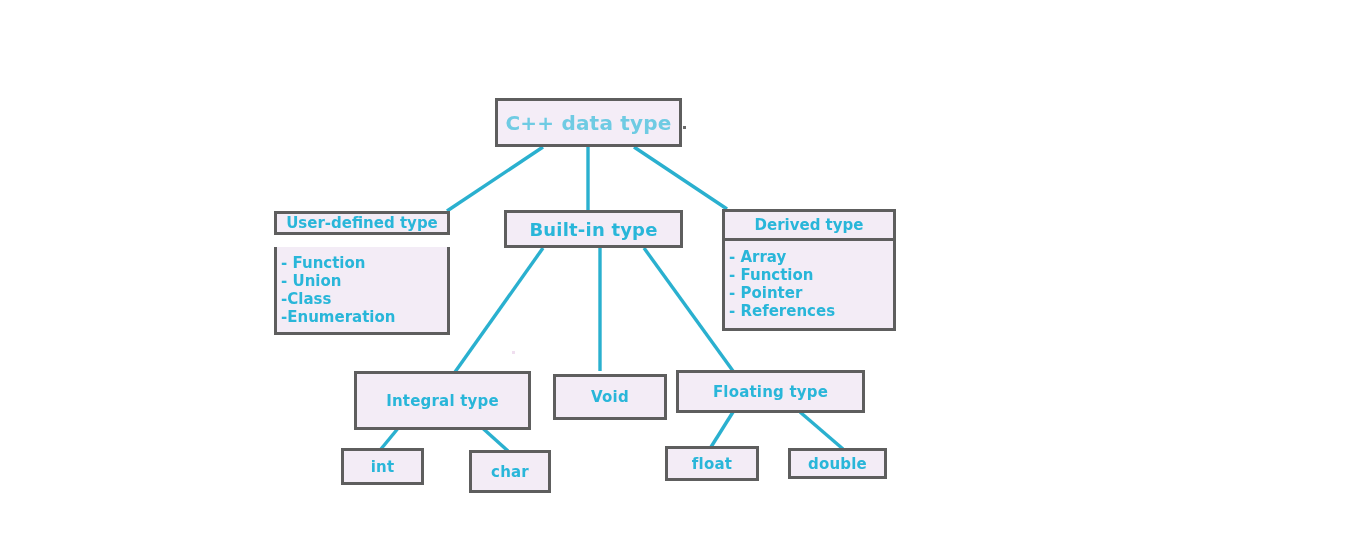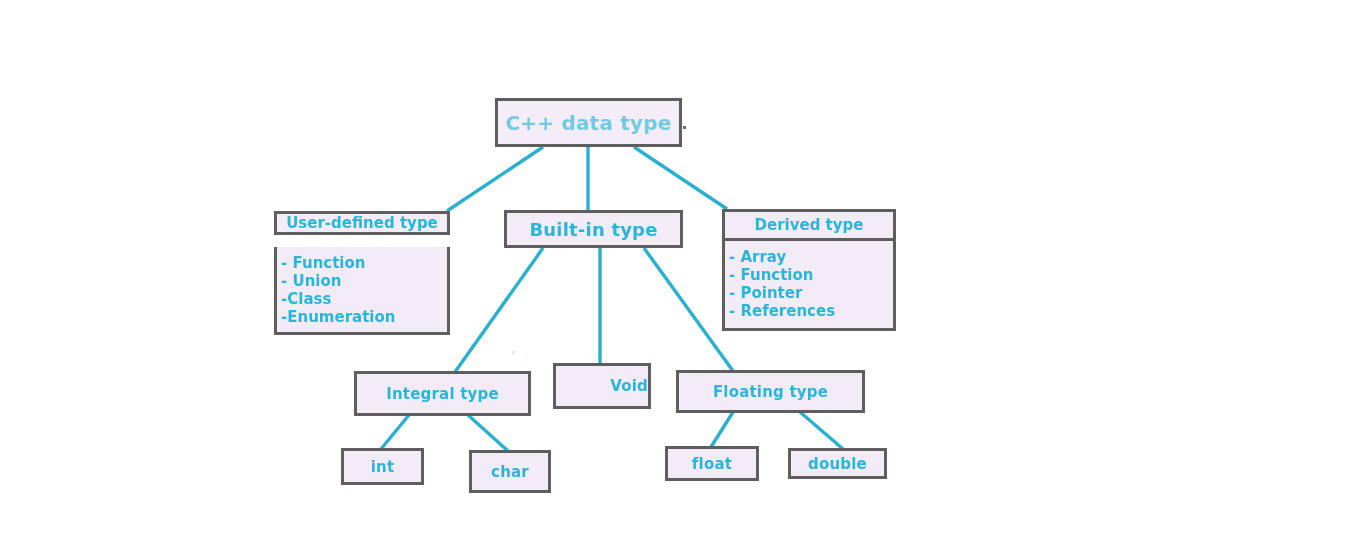--- a/index.html
+++ b/index.html
@@ -146,25 +146,25 @@
       <span class="title">Derived type</span>
     </div>
     <div class="body" style="left:0px; top:32px; width:174px; height:90px;">
       <div class="item">- Array</div>
       <div class="item">- Function</div>
       <div class="item">- Pointer</div>
       <div class="item">- References</div>
     </div>
   </div>
 
-  <div class="node mid" style="left:354px; top:371px; width:177px; height:45px;">
+  <div class="node mid" style="left:354px; top:371px; width:177px; height:59px;">
     <span class="title">Integral type</span>
   </div>
 
-  <div class="node mid" style="left:553px; top:363px; width:98px; height:46px;justify-content:flex-end;">
+  <div class="node mid" style="left:553px; top:374px; width:114px; height:46px;">
     <span class="title">Void</span>
   </div>
 
   <div class="node mid" style="left:676px; top:370px; width:189px; height:43px;">
     <span class="title">Floating type</span>
   </div>
 
   <div class="node leaf" style="left:341px; top:448px; width:83px; height:37px;">
     <span class="title">int</span>
   </div>

